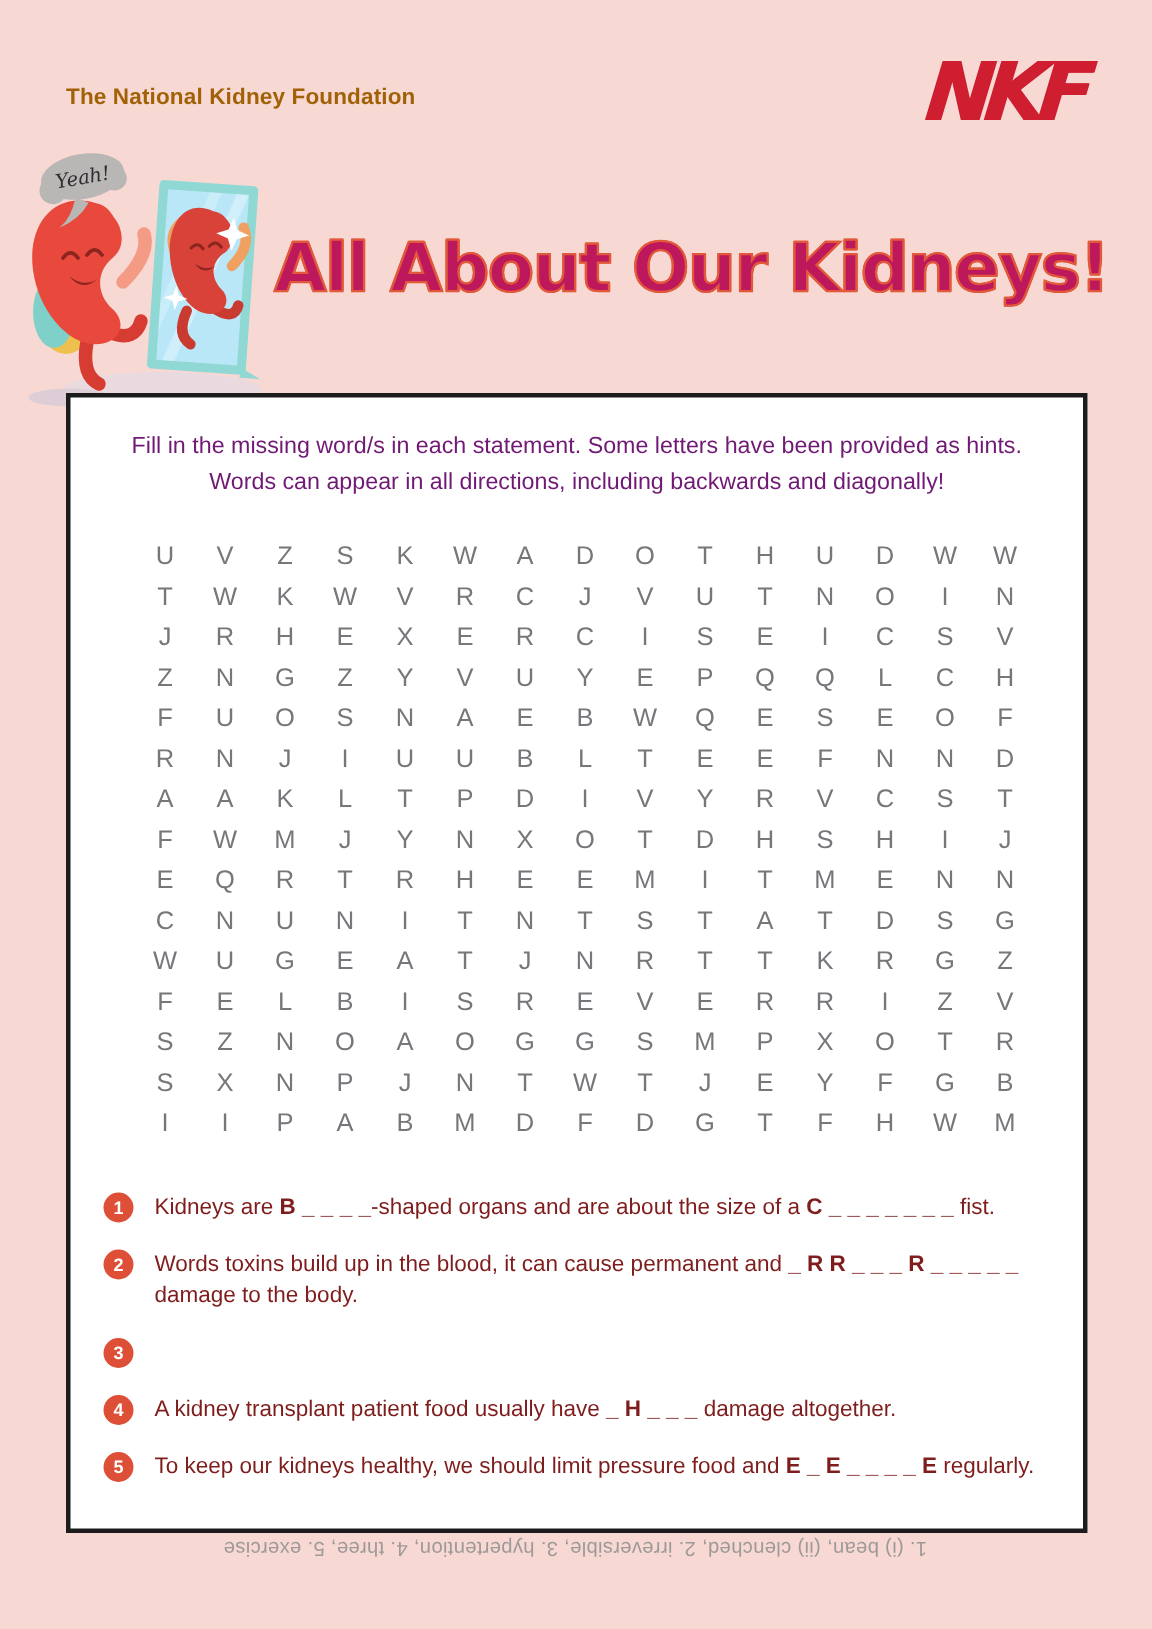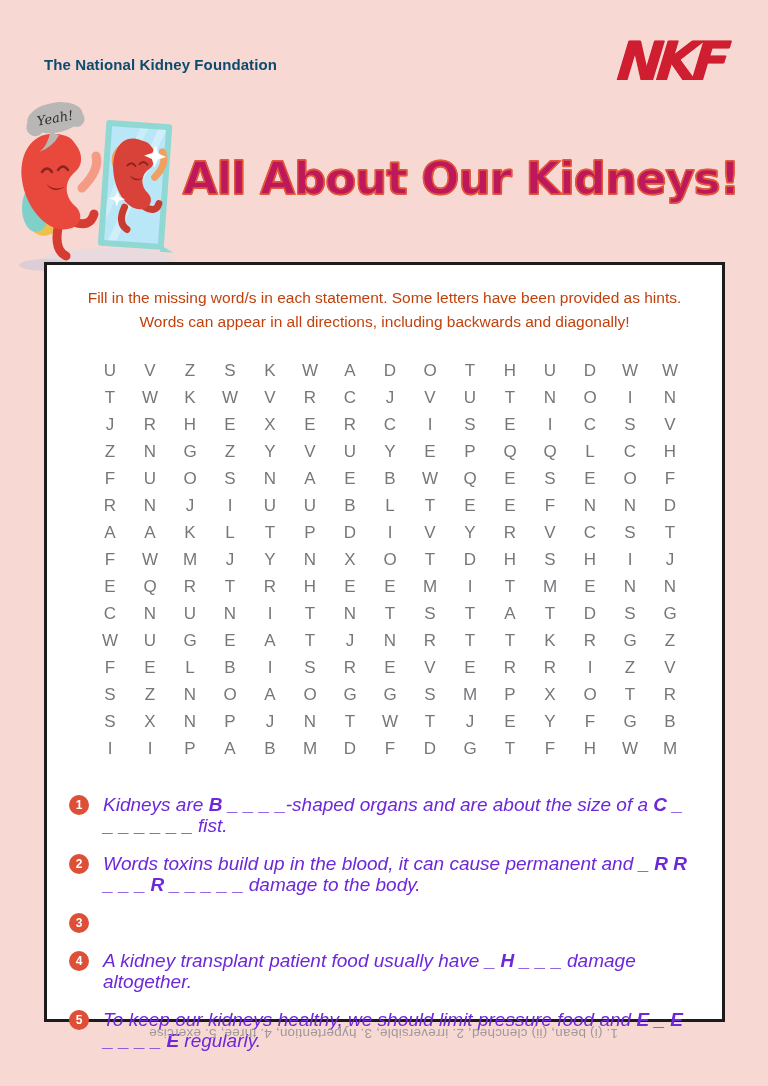--- a/index.html
+++ b/index.html
@@ -8,21 +8,21 @@
     background:#f8d8d3;
     font-family:"Liberation Sans", sans-serif;
     position:relative;
     overflow:hidden;
   }
   .page{position:absolute;inset:0;}
 
   
   .org-name{
     position:absolute;left:44px;top:56px;
-    font-size:15px;font-weight:bold;color:#0c4a6e;
+    font-size:15px;font-weight:bold;color:#a16207;
     letter-spacing:0.1px;
   }
   .nkf-logo{
     position:absolute;right:44px;top:30px;
     font-size:54px;font-weight:900;font-style:italic;
     color:#ce1e30;letter-spacing:-6px;
     transform:skewX(-6deg);
     font-family:"DejaVu Sans", sans-serif;
     text-shadow:0.6px 0 #ce1e30,-0.6px 0 #ce1e30;
   }
@@ -42,21 +42,21 @@
   
   .illustration{position:absolute;left:8px;top:96px;width:176px;height:178px;}
 
   
   .sheet{
     position:absolute;left:44px;top:262px;width:681px;height:760px;
     background:#ffffff;border:3px solid #1c1c1c;box-sizing:border-box;
   }
   .instructions{
     position:absolute;top:21px;left:0;right:0;
-    text-align:center;color:#c2410c;font-size:15.5px;line-height:24px;
+    text-align:center;color:#701a75;font-size:15.5px;line-height:24px;
   }
   .instructions .line2{}
 
   
   .ws-grid{position:absolute;top:92px;left:43px;width:600px;}
   .ws-row{display:flex;height:27px;align-items:center;}
   .ws-cell{
     flex:1;text-align:center;
     color:#76777b;font-size:17px;line-height:27px;
     font-family:"Liberation Sans", sans-serif;
@@ -64,21 +64,21 @@
 
   
   .statements{position:absolute;top:529px;left:22px;right:24px;}
   .stmt{display:flex;align-items:flex-start;margin-bottom:17px;}
   .stmt-num{
     flex:0 0 20px;width:20px;height:20px;border-radius:50%;
     background:#dd4f36;color:#ffffff;
     font-size:12px;font-weight:bold;line-height:20px;text-align:center;
     margin-right:14px;margin-top:1px;
   }
-  .stmt-text{color:#6d28d9;font-size:19px;line-height:21px;font-style:italic;}
+  .stmt-text{color:#7f1d1d;font-size:15px;line-height:21px;}
   .stmt-text .b{font-weight:bold;}
 
   
   .answer-key{
     position:absolute;left:0;right:0;top:1024px;text-align:center;
   }
   .answer-key span{
     display:inline-block;transform:rotate(180deg);
     color:#9e9a9a;font-size:13.5px;letter-spacing:0.2px;
   }

